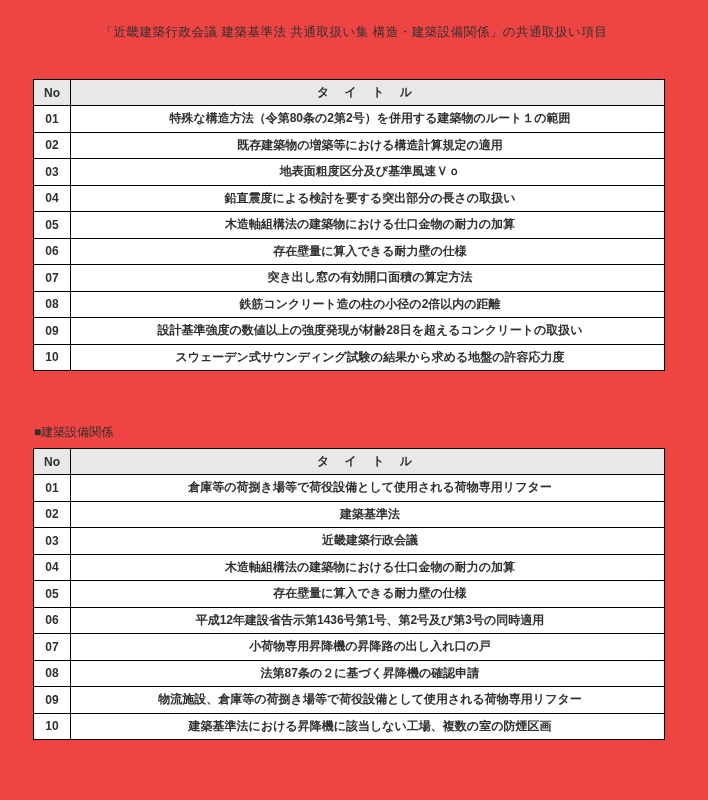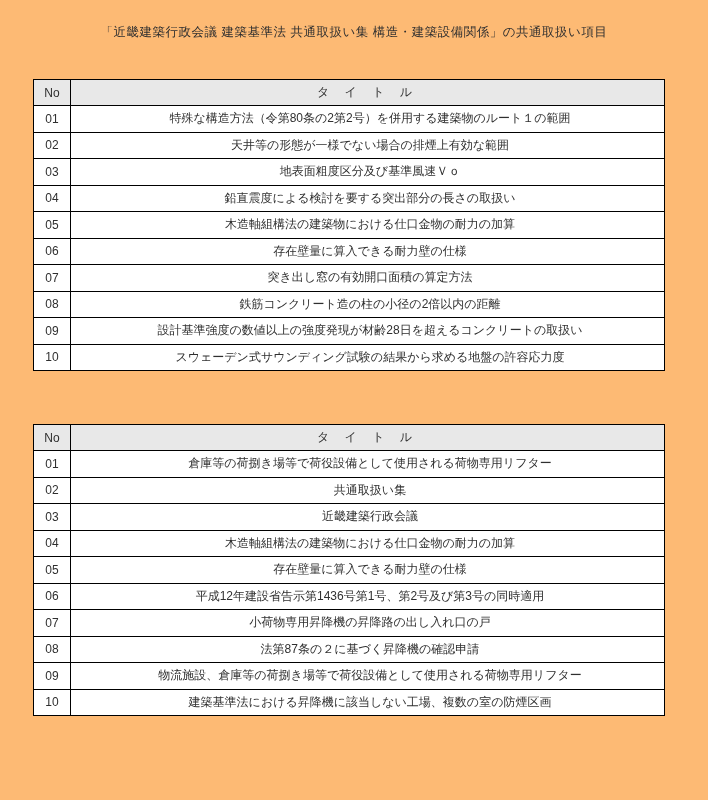--- a/index.html
+++ b/index.html
@@ -11,21 +11,21 @@
     width: 708px;
     height: 800px;
     font-family: "Liberation Sans", "DejaVu Sans", sans-serif;
     color: #2f2f2f;
     -webkit-font-smoothing: antialiased;
   }
   .page {
     position: relative;
     width: 708px;
     height: 800px;
-    background: #fdba74;
+    background: #ef4444;
     overflow: hidden;
   }
   .doc-title {
     position: absolute;
     top: 24px;
     left: 0;
     width: 100%;
     text-align: center;
     font-size: 12.5px;
     letter-spacing: 0.5px;
@@ -46,21 +46,21 @@
   table.items {
     border-collapse: collapse;
     width: 632px;
     table-layout: fixed;
     background: #ffffff;
   }
   table.items th,
   table.items td {
     border: 1px solid #000000;
     font-size: 12px;
-    font-weight: normal;
+    font-weight: bold;
     color: #2f2f2f;
     vertical-align: middle;
     overflow: hidden;
     white-space: nowrap;
   }
   table.items th {
     background: #e8e8e8;
     height: 23px;
   }
   th.col-no, td.cell-no {
@@ -96,21 +96,21 @@
           <th class="col-title">タ イ ト ル</th>
         </tr>
       </thead>
       <tbody>
         <tr>
           <td class="cell-no">01</td>
           <td class="cell-title">特殊な構造方法（令第80条の2第2号）を併用する建築物のルート１の範囲</td>
         </tr>
         <tr>
           <td class="cell-no">02</td>
-          <td class="cell-title">天井等の形態が一様でない場合の排煙上有効な範囲</td>
+          <td class="cell-title">既存建築物の増築等における構造計算規定の適用</td>
         </tr>
         <tr>
           <td class="cell-no">03</td>
           <td class="cell-title">地表面粗度区分及び基準風速Ｖｏ</td>
         </tr>
         <tr>
           <td class="cell-no">04</td>
           <td class="cell-title">鉛直震度による検討を要する突出部分の長さの取扱い</td>
         </tr>
         <tr>
@@ -135,35 +135,36 @@
         </tr>
         <tr>
           <td class="cell-no">10</td>
           <td class="cell-title">スウェーデン式サウンディング試験の結果から求める地盤の許容応力度</td>
         </tr>
       </tbody>
     </table>
   </div>
 
   <div class="section section-equipment">
+    <div class="section-heading">■建築設備関係</div>
     <table class="items">
       <thead>
         <tr>
           <th class="col-no">No</th>
           <th class="col-title">タ イ ト ル</th>
         </tr>
       </thead>
       <tbody>
         <tr>
           <td class="cell-no">01</td>
           <td class="cell-title">倉庫等の荷捌き場等で荷役設備として使用される荷物専用リフター</td>
         </tr>
         <tr>
           <td class="cell-no">02</td>
-          <td class="cell-title">共通取扱い集</td>
+          <td class="cell-title">建築基準法</td>
         </tr>
         <tr>
           <td class="cell-no">03</td>
           <td class="cell-title">近畿建築行政会議</td>
         </tr>
         <tr>
           <td class="cell-no">04</td>
           <td class="cell-title">木造軸組構法の建築物における仕口金物の耐力の加算</td>
         </tr>
         <tr>

